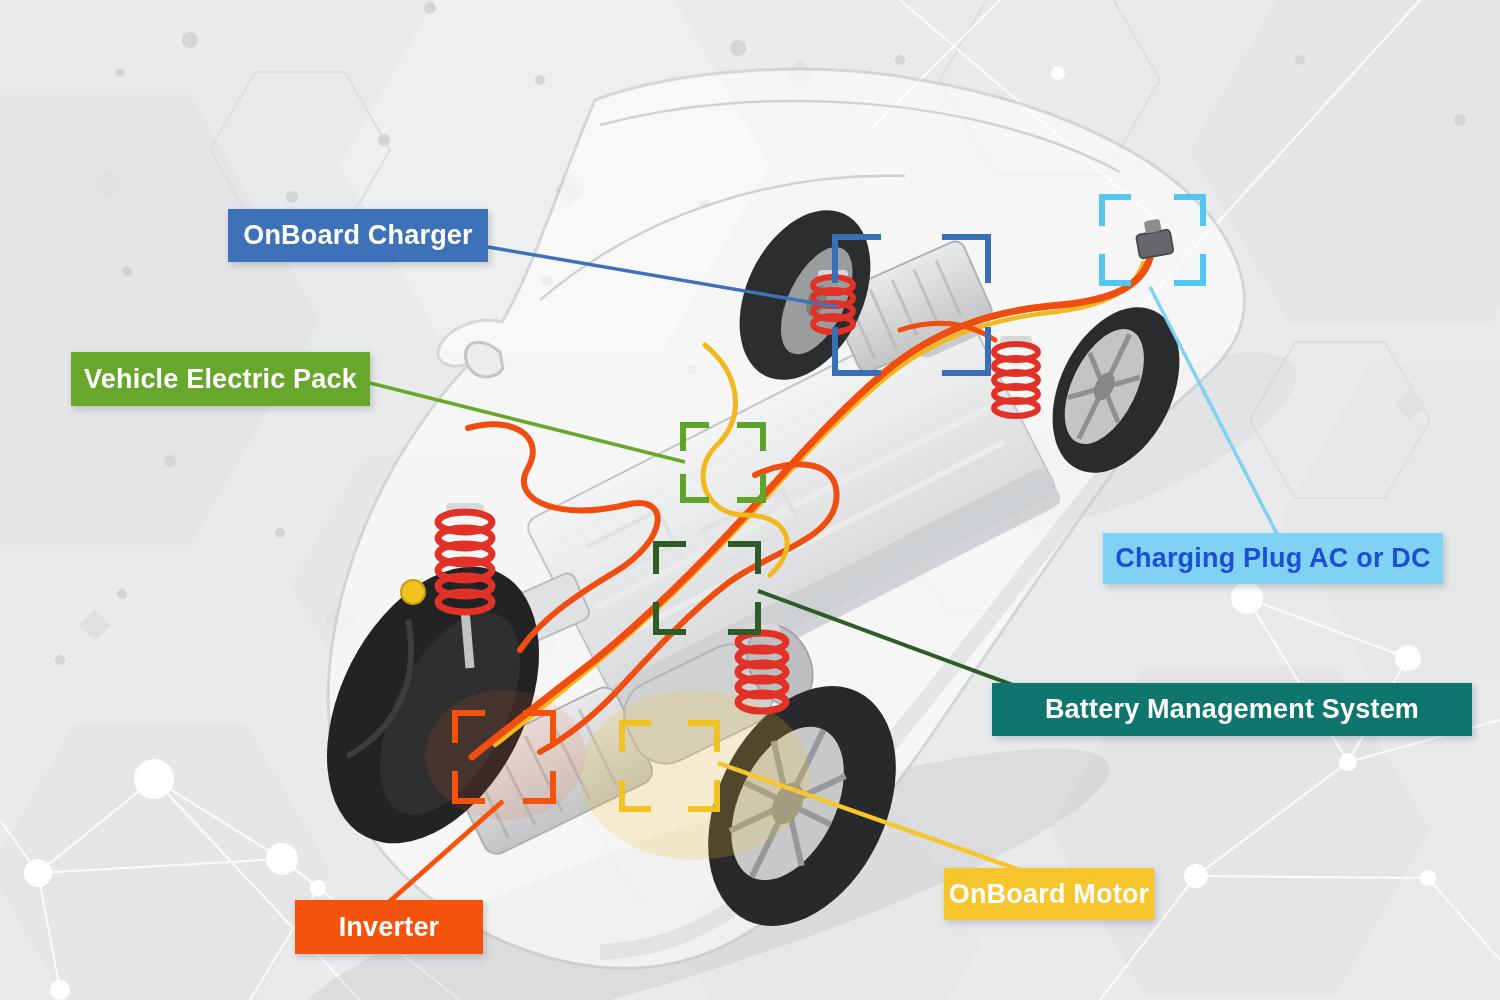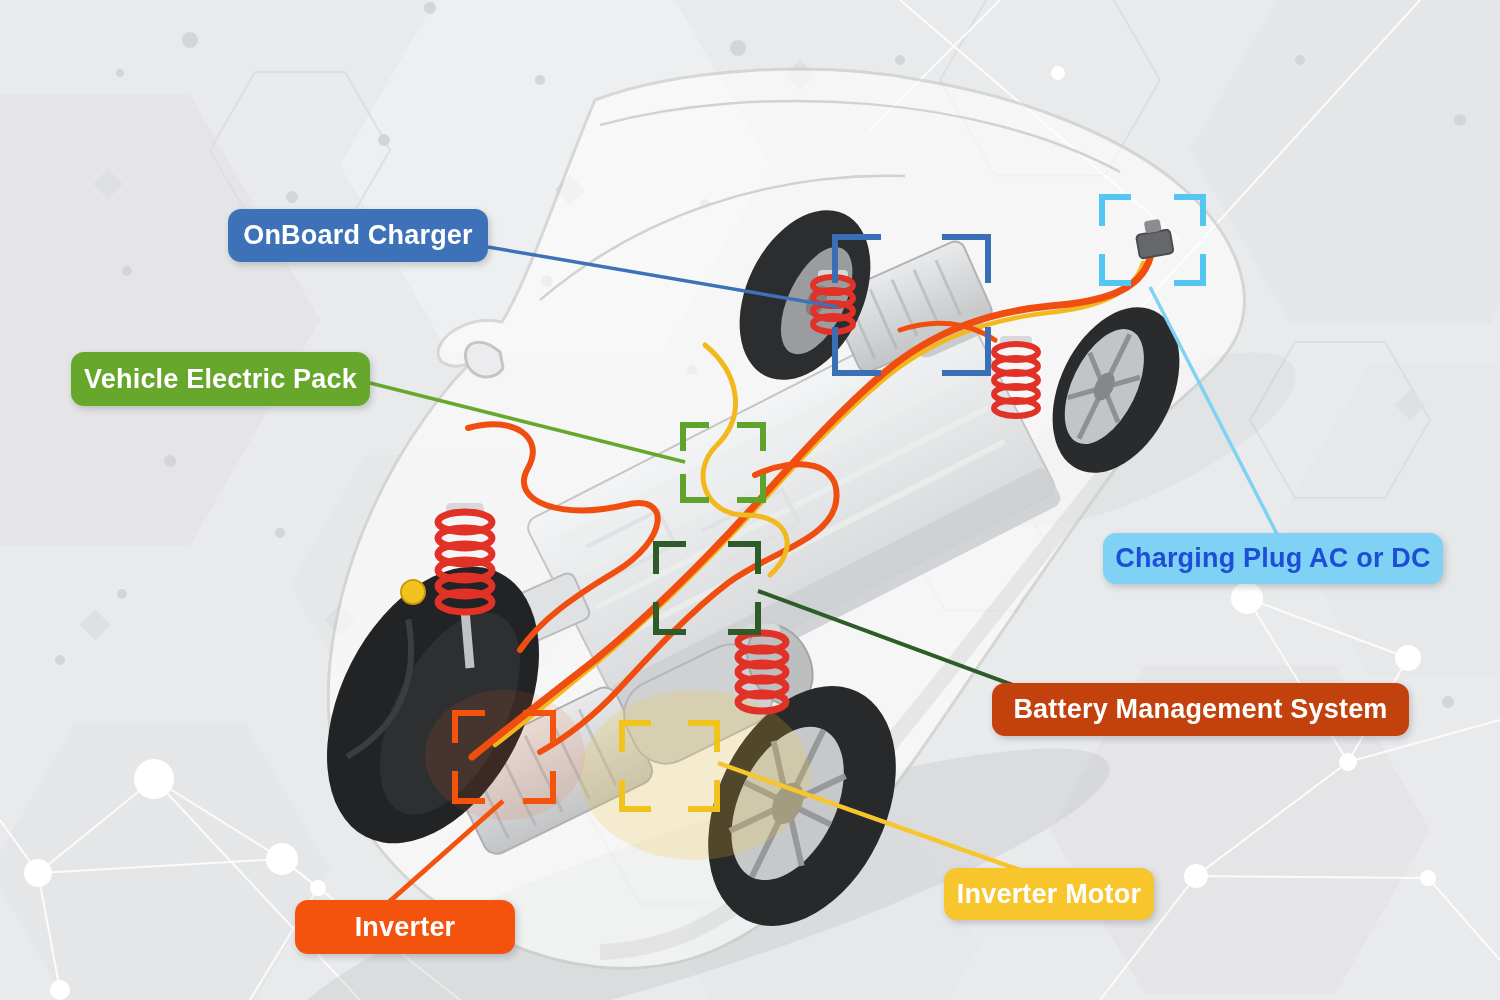--- a/index.html
+++ b/index.html
@@ -9,21 +9,20 @@
     font-family:"Liberation Sans",sans-serif;
   }
   .stage svg{position:absolute;left:0;top:0;width:1500px;height:1000px;}
   .callout-label{
     position:absolute;
     display:flex;align-items:center;justify-content:center;
     font-weight:700;font-size:27px;color:#fff;
     white-space:nowrap;letter-spacing:.2px;
     box-shadow:2px 3px 7px rgba(40,45,55,.22);
     z-index:30;
-    border-radius:13px;
   }
   #overlay-svg{z-index:20;}
   #car-svg{z-index:10;}
   #bg-svg{z-index:0;}
 </style>
 </head>
 <body>
 
 <div class="stage">
 
@@ -245,18 +244,18 @@
       <line x1="718" y1="763" x2="1048" y2="880" stroke="#f7c52c" stroke-width="4.5"></line>
       <path d="M 622 752 L 622 723 L 651 723 M 688 723 L 717 723 L 717 752 M 717 780 L 717 809 L 688 809 M 651 809 L 622 809 L 622 780" stroke="#f2c21e" stroke-width="6" fill="none"></path>
       <line x1="503" y1="801" x2="389" y2="902" stroke="#f4530e" stroke-width="5"></line>
       <path d="M 455 743 L 455 713 L 485 713 M 523 713 L 553 713 L 553 743 M 553 771 L 553 801 L 523 801 M 485 801 L 455 801 L 455 771" stroke="#f4530e" stroke-width="6" fill="none"></path>
     </svg>
 
   <div>
     <div class="callout-label" style="left: 228px; top: 209px; width: 260px; height: 53px; background: rgb(61, 114, 185); color: rgb(255, 255, 255);">OnBoard Charger</div>
     <div class="callout-label" style="left: 71px; top: 352px; width: 299px; height: 54px; background: rgb(103, 168, 44); color: rgb(255, 255, 255);">Vehicle Electric Pack</div>
     <div class="callout-label" style="left: 1103px; top: 533px; width: 340px; height: 51px; background: rgb(127, 210, 244); color: #1d4ed8;">Charging Plug AC or DC</div>
-    <div class="callout-label" style="left: 992px; top: 683px; width: 417px; height: 53px; background: #c2410c; color: rgb(255, 255, 255);">Battery Management System</div>
-    <div class="callout-label" style="left: 944px; top: 868px; width: 210px; height: 52px; background: rgb(247, 197, 44); color: rgb(255, 255, 255);">Inverter Motor</div>
-    <div class="callout-label" style="left: 295px; top: 900px; width: 220px; height: 54px; background: rgb(244, 83, 14); color: rgb(255, 255, 255);">Inverter</div>
+    <div class="callout-label" style="left: 992px; top: 683px; width: 480px; height: 53px; background: #0f766e; color: rgb(255, 255, 255);">Battery Management System</div>
+    <div class="callout-label" style="left: 944px; top: 868px; width: 210px; height: 52px; background: rgb(247, 197, 44); color: rgb(255, 255, 255);">OnBoard Motor</div>
+    <div class="callout-label" style="left: 295px; top: 900px; width: 188px; height: 54px; background: rgb(244, 83, 14); color: rgb(255, 255, 255);">Inverter</div>
   </div>
 
 </div>
 
 </body></html>

